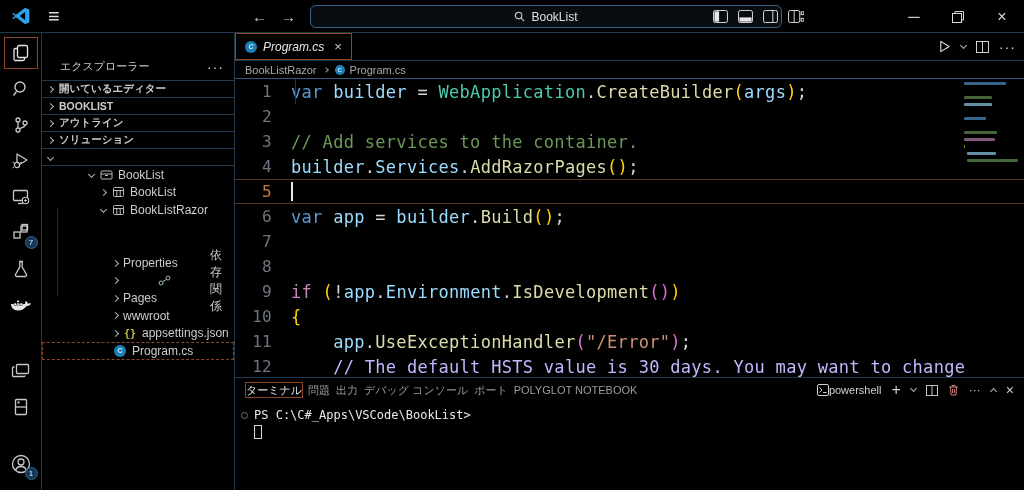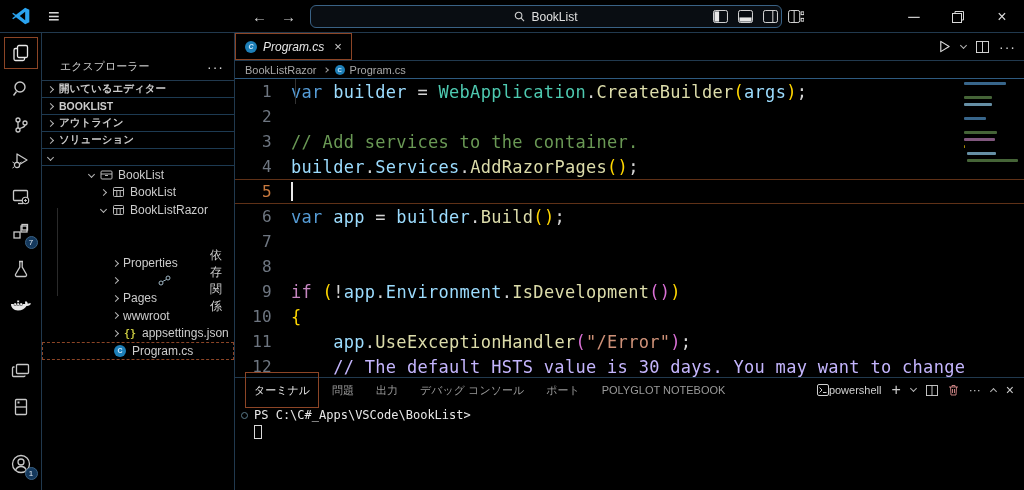--- a/index.html
+++ b/index.html
@@ -76,21 +76,21 @@
   .code-line.current .gutter { color:#c97a3f; }
   .codetext { white-space:pre; position:relative; }
   .cursorbar { width:1.5px; height:19px; background:#e8e8e8; }
   .iguide { position:absolute; left:60px; top:0; width:1px; height:25px; background:#333; }
   .minimap { position:absolute; right:4px; top:3px; width:56px; cursor:pointer; }
   .mm-line { height:2.5px; margin-bottom:4.5px; border-radius:1px; }
 
   
   .panel { height:113px; flex:none; border-top:1px solid #21394e; display:flex; flex-direction:column; }
   .panelbar { height:24px; flex:none; display:flex; align-items:center; padding-left:10px; position:relative; }
-  .ptab { height:36px; display:flex; align-items:center; padding:0 8px; margin-right:4px; font-size:11px;
+  .ptab { height:16px; display:flex; align-items:center; padding:0 0; margin-right:4px; font-size:11px;
           color:#9a9a9a; border:1px solid transparent; cursor:pointer; white-space:nowrap; }
   .ptab.active { color:#e8e8e8; border:1px solid #8c4526; }
   .panel-actions { position:absolute; right:10px; display:flex; align-items:center; gap:10px; color:#cccccc; font-size:12px; }
   .shellchip { display:flex; align-items:center; font-size:11px; color:#d0d0d0; }
   .pa-icon { cursor:pointer; display:flex; align-items:center; }
   .terminal { flex:1; padding:6px 0 0 6px; font-family:"DejaVu Sans Mono","Liberation Mono",monospace;
               font-size:12px; color:#e8e8e8; position:relative; }
   .prompt-row { display:flex; align-items:center; gap:6px; }
   .cmd-dec { width:7px; height:7px; border-radius:50%; border:1px solid #5a7a8a; flex:none; }
   .term-cursor { width:8px; height:14px; border:1px solid #d8d8d8; margin:3px 0 0 13px; }

